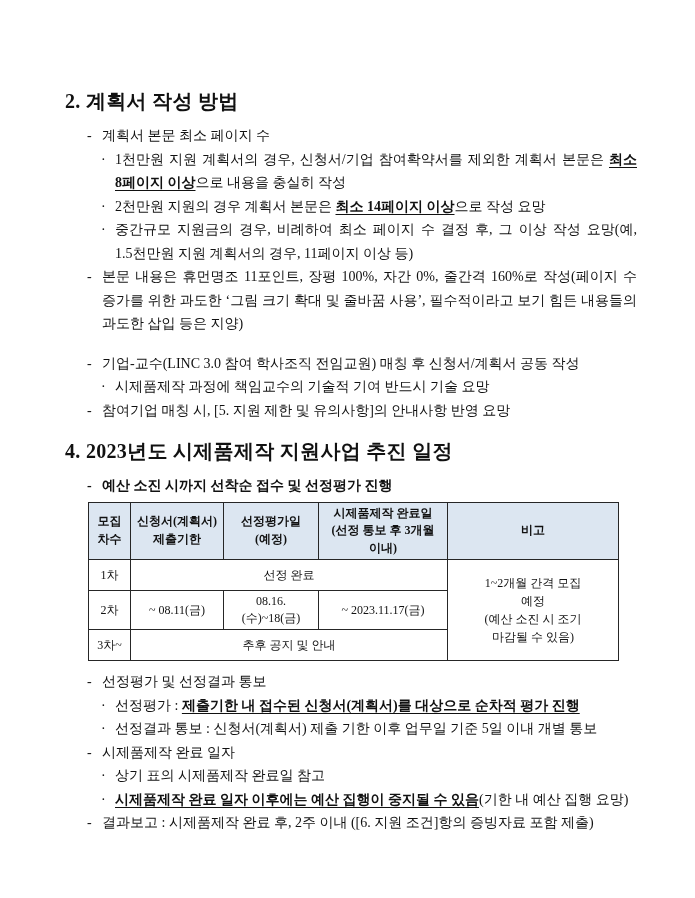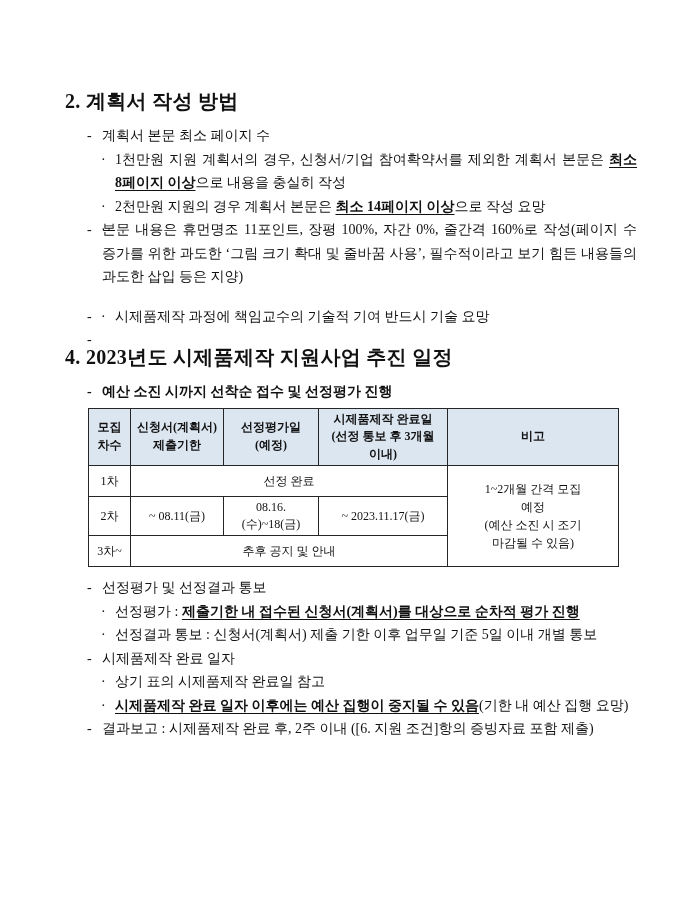--- a/index.html
+++ b/index.html
@@ -46,28 +46,28 @@
 </head>
 <body>
 
 <div class="page">
 
   <section>
     <h2>2. 계획서 작성 방법</h2>
     <p class="li l1"><span class="bullet">-</span><span>계획서 본문 최소 페이지 수</span></p>
     <p class="li l2"><span class="bullet">·</span><span>1천만원 지원 계획서의 경우, 신청서/기업 참여확약서를 제외한 계획서 본문은 </span><span class="bu">최소 8페이지 이상</span><span>으로 내용을 충실히 작성</span></p>
     <p class="li l2"><span class="bullet">·</span><span>2천만원 지원의 경우 계획서 본문은 </span><span class="bu">최소 14페이지 이상</span><span>으로 작성 요망</span></p>
-    <p class="li l2"><span class="bullet">·</span></p>
+    <p class="li l2"><span class="bullet">·</span><span>중간규모 지원금의 경우, 비례하여 최소 페이지 수 결정 후, 그 이상 작성 요망(예, 1.5천만원 지원 계획서의 경우, 11페이지 이상 등)</span></p>
     <p class="li l1"><span class="bullet">-</span><span>본문 내용은 휴먼명조 11포인트, 장평 100%, 자간 0%, 줄간격 160%로 작성(페이지 수 증가를 위한 과도한 ‘그림 크기 확대 및 줄바꿈 사용’, 필수적이라고 보기 힘든 내용들의 과도한 삽입 등은 지양)</span></p>
   </section>
 
   <section>
-    <p class="li l1"><span class="bullet">-</span></p>
+    <p class="li l1"><span class="bullet">-</span><span>기업-교수(LINC 3.0 참여 학사조직 전임교원) 매칭 후 신청서/계획서 공동 작성</span></p>
     <p class="li l2"><span class="bullet">·</span><span>시제품제작 과정에 책임교수의 기술적 기여 반드시 기술 요망</span></p>
-    <p class="li l1"><span class="bullet">-</span></p>
+    <p class="li l1"><span class="bullet">-</span><span>참여기업 매칭 시, [5. 지원 제한 및 유의사항]의 안내사항 반영 요망</span></p>
   </section>
 
   <section>
     <h2>4. 2023년도 시제품제작 지원사업 추진 일정</h2>
     <p class="li l1 bold"><span class="bullet">-</span><span>예산 소진 시까지 선착순 접수 및 선정평가 진행</span></p>
 
     <table class="tbl">
       <colgroup>
         <col style="width:42px">
           <col style="width:93px">

